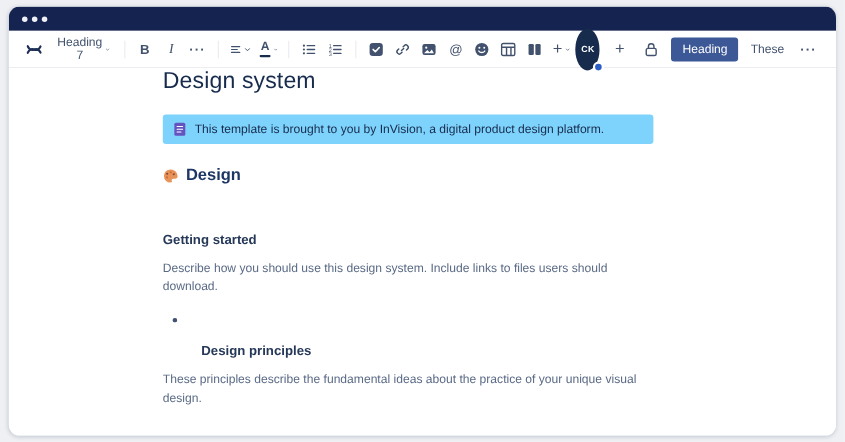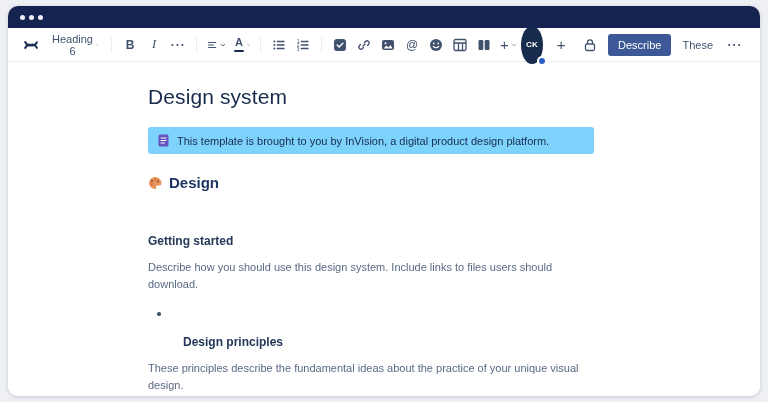--- a/index.html
+++ b/index.html
@@ -55,21 +55,21 @@
     border-radius:50%; background:#2c5cc5; border:2px solid #fff;
   }
   .publish-btn {
     background:#3C5896; color:#fff; font-size:11px; font-weight:400;
     border:none; border-radius:3px; padding:5px 10px; cursor:pointer;
   }
   .close-btn { background:none; border:none; color:#42526E; font-size:11px; cursor:pointer; padding:4px 4px; }
   
   .content { flex:1 1 auto; background:#fff; overflow:hidden; }
   .doc { width:446px; margin-left:140px; }
-  .doc-title { margin-top:23px; font-size:21px; font-weight:500; color:#172B4D; letter-spacing:0.1px; }
+  .doc-title { margin-top:0; font-size:21px; font-weight:500; color:#172B4D; letter-spacing:0.1px; }
   .info-panel {
     margin-top:18px; background:#7dd3fc; border-radius:3px;
     padding:7px 10px; display:flex; align-items:center; gap:8px;
     font-size:11px; color:#172B4D;
   }
   .h2-row { margin-top:20px; display:flex; align-items:center; gap:7px; }
   .h2-text { font-size:15px; font-weight:700; color:#1d3664; }
   .h3-text { font-size:12px; font-weight:700; color:#253858; }
   .h3-gs { margin-top:43px; }
   .h3-dp { margin-top:15px;padding-left:35px; }
@@ -92,21 +92,21 @@
   <div class="toolbar">
 
     <span class="tb-btn" style="padding:0 6px 0 2px;">
       <svg width="18" height="14" viewBox="0 0 18 14">
         <path d="M1.5 10.8C4 6.2 6 5.6 9 7s5 1 7.5-3.6" stroke="#1D2F56" stroke-width="2.6" fill="none" stroke-linecap="round"></path>
         <path d="M1.5 3.2C4 7.8 6 8.4 9 7s5-1 7.5 3.6" stroke="#1D2F56" stroke-width="2.6" fill="none" stroke-linecap="round"></path>
       </svg>
     </span>
 
     <button class="tb-btn style-dd">
-      <span>Heading 6</span>
+      <span>Heading 7</span>
       <svg width="8" height="8" viewBox="0 0 8 8">
           <path d="M1.5 3l2.5 2.5L6.5 3" stroke="#42526E" stroke-width="1.2" fill="none" stroke-linecap="round"></path>
         </svg>
     </button>
 
     <span class="sep"></span>
 
     <button class="tb-btn">
         <span class="bold-glyph">B</span>
       </button>
@@ -215,21 +215,21 @@
       </span>
       <button class="tb-btn">
           <span class="plus-glyph">+</span>
         </button>
       <button class="tb-btn">
         <svg width="14" height="14" viewBox="0 0 14 14">
           <rect x="2.5" y="6" width="9" height="6.5" rx="1.5" stroke="#42526E" stroke-width="1.3" fill="none"></rect>
           <path d="M4.5 6V4.3a2.5 2.5 0 015 0V6" stroke="#42526E" stroke-width="1.3" fill="none"></path>
         </svg>
       </button>
-      <button class="publish-btn">Describe</button>
+      <button class="publish-btn">Heading</button>
       <button class="close-btn">These</button>
       <button class="tb-btn">
           <span class="more-glyph">···</span>
         </button>
     </span>
   </div>
 
   <div class="content">
     <div class="doc">
 

